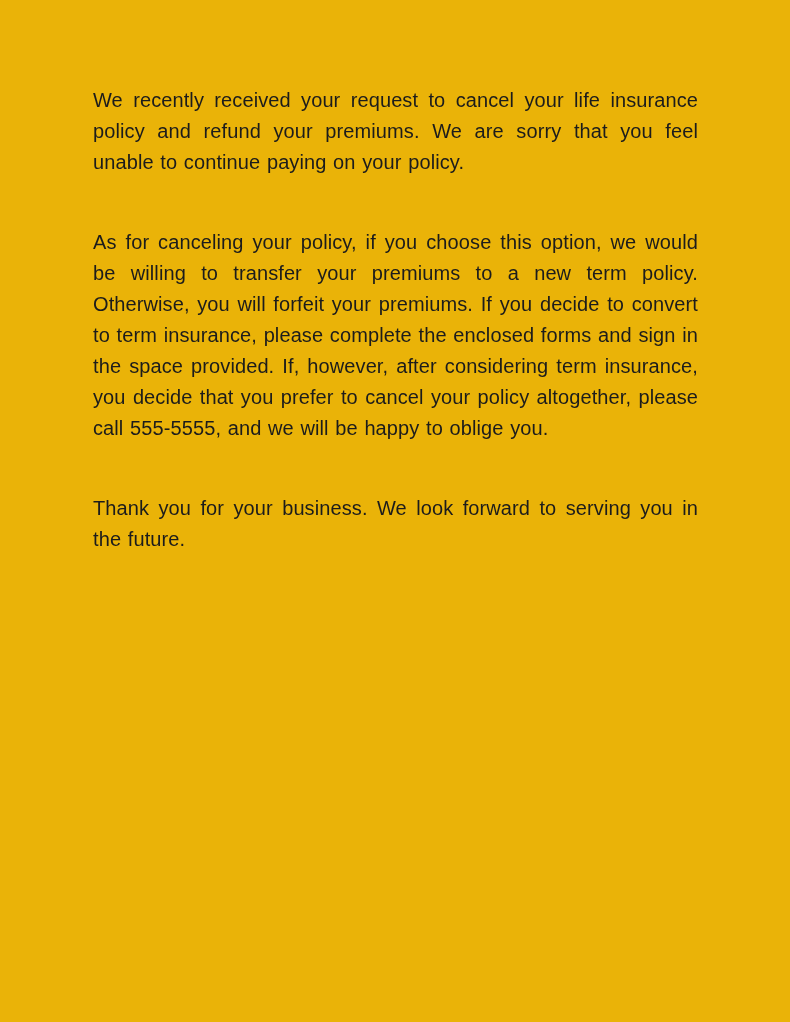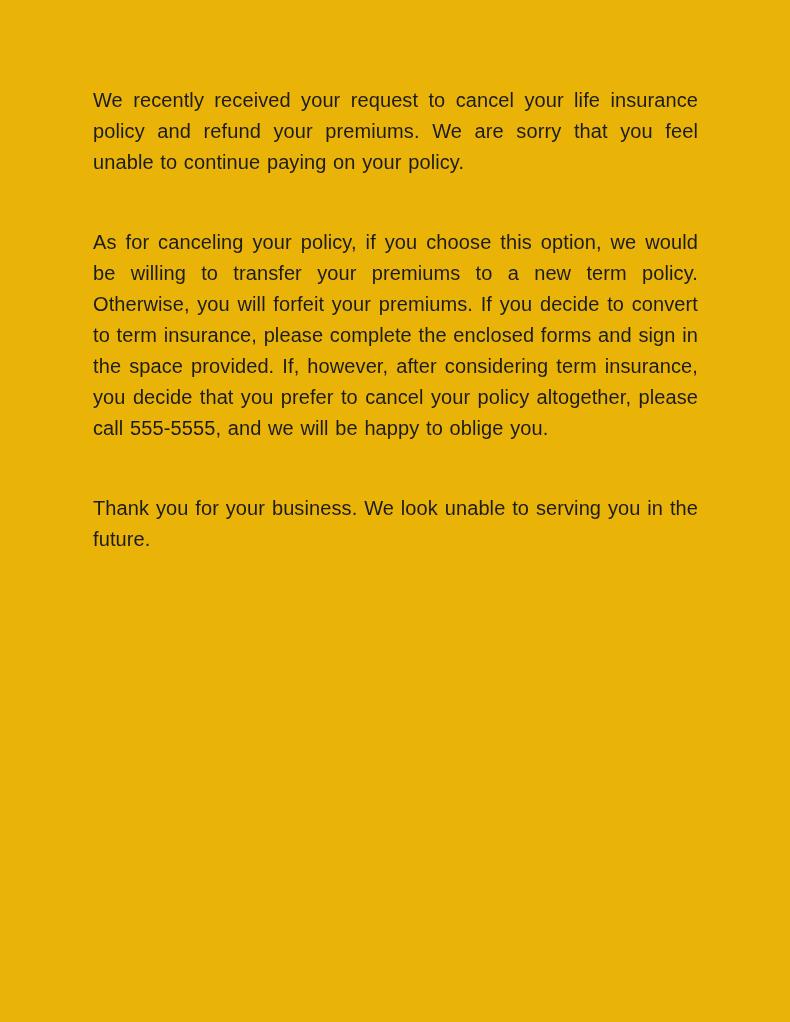--- a/index.html
+++ b/index.html
@@ -32,14 +32,14 @@
   .para:last-child {
     margin-bottom: 0;
   }
 </style>
 </head>
 <body>
 
 <div class="page">
   <p class="para">We recently received your request to cancel your life insurance policy and refund your premiums. We are sorry that you feel unable to continue paying on your policy.</p>
   <p class="para">As for canceling your policy, if you choose this option, we would be willing to transfer your premiums to a new term policy. Otherwise, you will forfeit your premiums. If you decide to convert to term insurance, please complete the enclosed forms and sign in the space provided. If, however, after considering term insurance, you decide that you prefer to cancel your policy altogether, please call 555-5555, and we will be happy to oblige you.</p>
-  <p class="para">Thank you for your business. We look unable to serving you in the future.</p>
+  <p class="para">Thank you for your business. We look forward to serving you in the future.</p>
 </div>
 
 </body></html>

